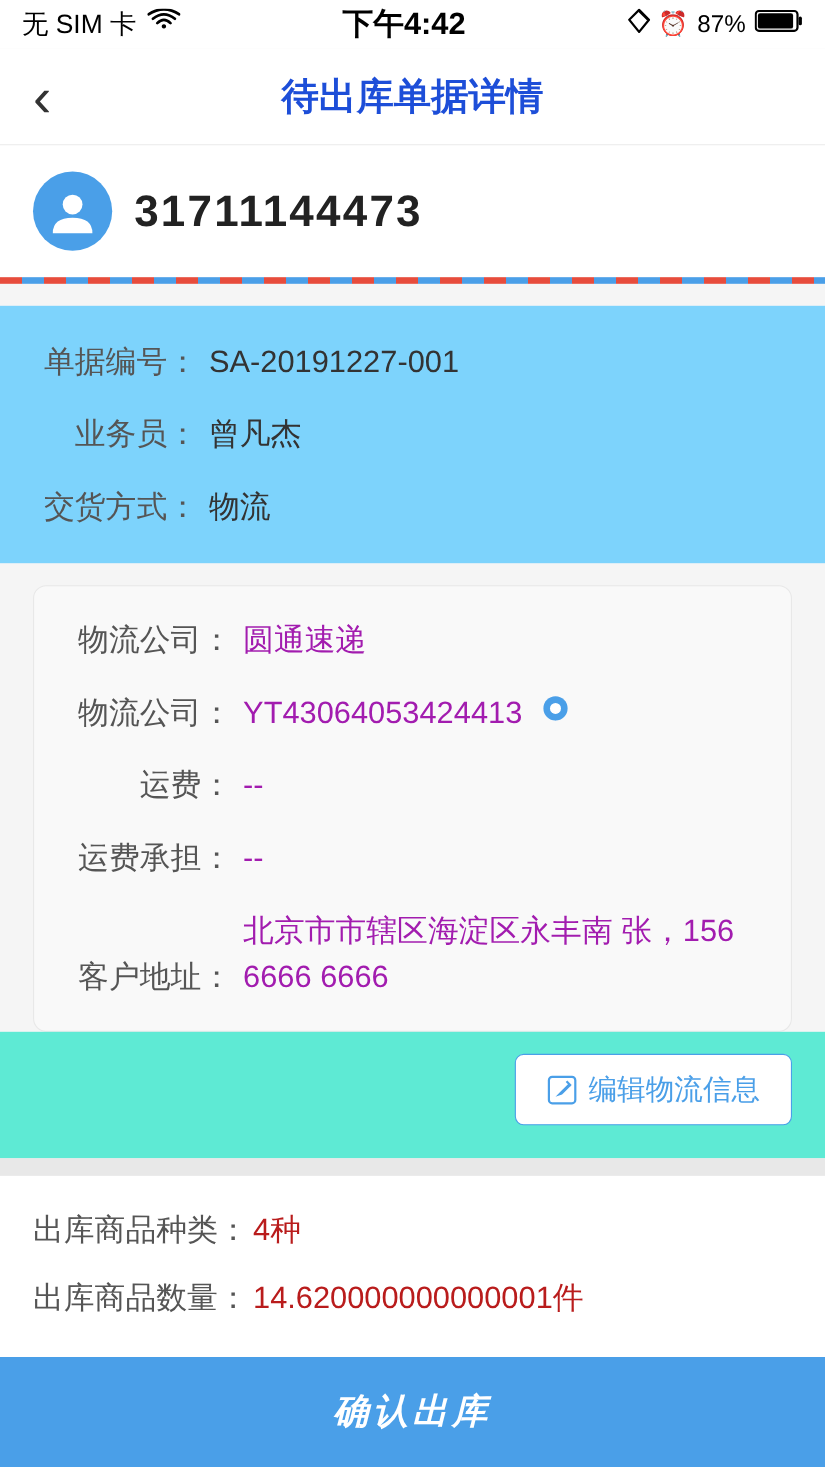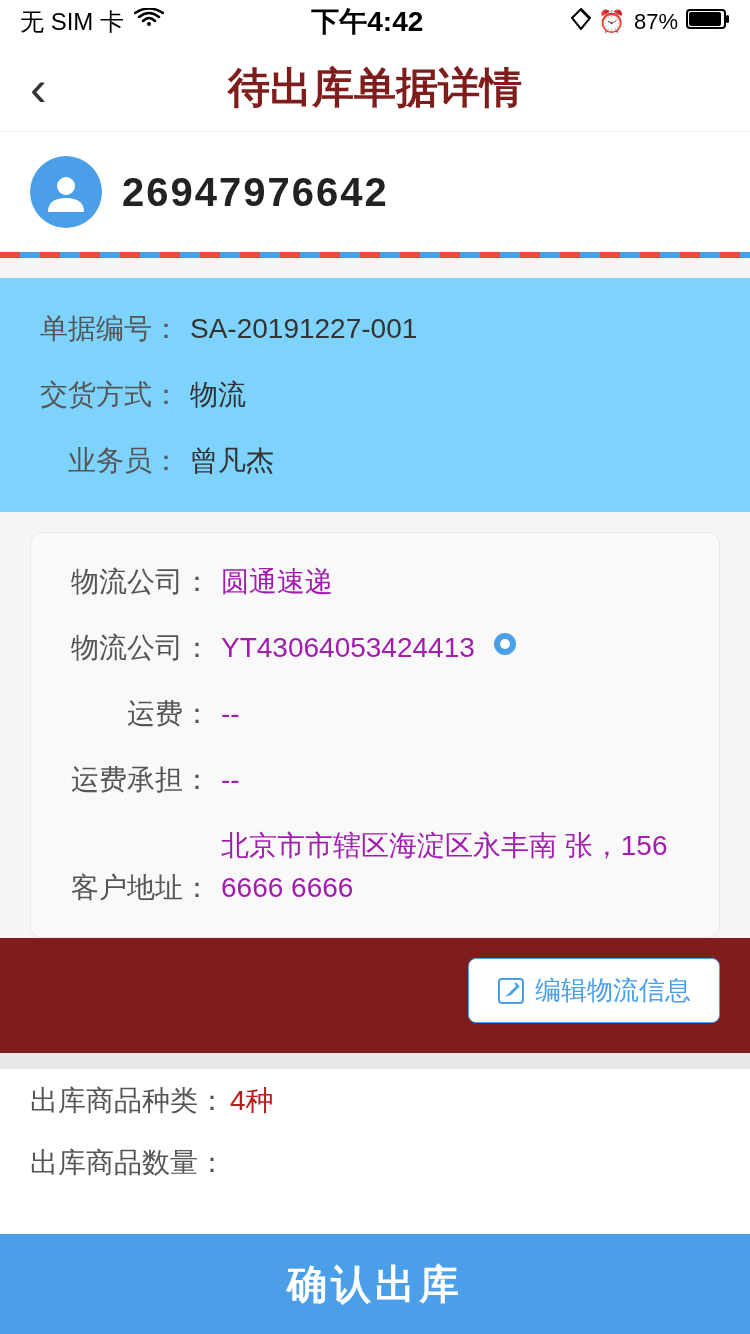--- a/index.html
+++ b/index.html
@@ -41,23 +41,23 @@
     .nav-back {
       font-size: 40px;
       color: #333;
       cursor: pointer;
       line-height: 1;
     }
     .nav-title {
       position: absolute;
       left: 50%;
       transform: translateX(-50%);
-      font-size: 42px;
+      font-size: 34px;
       font-weight: 600;
-      color: #7f1d1d;
+      color: #1d4ed8;
     }
 
     
     .user-header {
       background: #fff;
       padding: 24px 30px;
       display: flex;
       align-items: center;
       gap: 20px;
     }
@@ -176,21 +176,21 @@
 
     
     .section-separator {
       height: 16px;
       background: #e8e8e8;
     }
 
     
     .goods-section {
       background: #fff;
-      padding: 13px 30px 20px;
+      padding: 30px 30px 20px;
     }
     .goods-row {
       display: flex;
       align-items: center;
       margin-bottom: 24px;
       font-size: 28px;
     }
     .goods-label {
       color: #555;
       min-width: 200px;
@@ -228,23 +228,24 @@
       width: 750px;
       background: #4a9fe8;
       height: 100px;
       display: flex;
       align-items: center;
       justify-content: center;
       cursor: pointer;
     }
     .confirm-text {
       color: #fff;
-      font-size: 40px;
+      font-size: 32px;
       font-weight: 600;
       letter-spacing: 4px;
+      font-style: italic;
     }
 
     .page-wrapper {
       display: flex;
       flex-direction: column;
       min-height: 1334px;
       padding-bottom: 100px;
     }
   </style>
 </head>
@@ -289,37 +290,37 @@
     <span class="nav-title">待出库单据详情</span>
   </div>
 
   <div class="user-header">
     <div class="user-avatar">
       <svg viewBox="0 0 44 44" fill="white">
         <circle cx="22" cy="16" r="9"></circle>
         <path d="M4 42 Q4 28 22 28 Q40 28 40 42Z"></path>
       </svg>
     </div>
-    <span class="user-phone">26947976642</span>
+    <span class="user-phone">31711144473</span>
   </div>
 
   <div class="stripe-divider"></div>
 
   <div class="info-section">
     <div class="info-row">
       <span class="info-label">单据编号：</span>
       <span class="info-value">SA-20191227-001</span>
     </div>
     <div class="info-row">
+      <span class="info-label">业务员：</span>
+      <span class="info-value">曾凡杰</span>
+    </div>
+    <div class="info-row">
       <span class="info-label">交货方式：</span>
       <span class="info-value">物流</span>
-    </div>
-    <div class="info-row">
-      <span class="info-label">业务员：</span>
-      <span class="info-value">曾凡杰</span>
     </div>
   </div>
 
   <div class="logistics-card">
     <div class="logistics-row">
       <span class="logistics-label">物流公司：</span>
       <span class="logistics-value">圆通速递</span>
     </div>
     <div class="logistics-row">
       <span class="logistics-label">物流公司：</span>
@@ -340,40 +341,41 @@
     <div class="logistics-row">
       <span class="logistics-label">运费承担：</span>
       <span class="logistics-value">--</span>
     </div>
     <div class="logistics-row">
       <span class="logistics-label">客户地址：</span>
       <span class="logistics-value" style="flex-wrap:wrap;">北京市市辖区海淀区永丰南  张，156 6666 6666</span>
     </div>
   </div>
 
-  <div class="edit-logistics-btn" style="background:#7f1d1d;">
+  <div class="edit-logistics-btn" style="background:#5eead4;">
     <button class="btn-edit">
       <svg width="28" height="28" viewBox="0 0 28 28">
         <rect x="2" y="2" width="24" height="24" rx="3" fill="none" stroke="#4a9fe8" stroke-width="2"></rect>
         <path d="M8 20 L12 16 L20 8 L22 10 L14 18 L8 20Z" fill="#4a9fe8"></path>
         <path d="M18 6 L22 10" stroke="#4a9fe8" stroke-width="2"></path>
       </svg>
       <span>编辑物流信息</span>
     </button>
   </div>
 
   <div class="section-separator"></div>
 
   <div class="goods-section">
     <div class="goods-row">
       <span class="goods-label">出库商品种类：</span>
       <span class="goods-value">4种</span>
     </div>
     <div class="goods-row">
       <span class="goods-label">出库商品数量：</span>
+      <span class="goods-value">14.620000000000001件</span>
     </div>
   </div>
 
   <div class="view-details-btn">
     <button class="btn-details">
       <svg width="28" height="28" viewBox="0 0 28 28">
         <rect x="2" y="2" width="24" height="24" rx="3" fill="none" stroke="#4a9fe8" stroke-width="2"></rect>
         <line x1="6" y1="9" x2="22" y2="9" stroke="#4a9fe8" stroke-width="2"></line>
         <line x1="6" y1="14" x2="22" y2="14" stroke="#4a9fe8" stroke-width="2"></line>
         <line x1="6" y1="19" x2="22" y2="19" stroke="#4a9fe8" stroke-width="2"></line>

